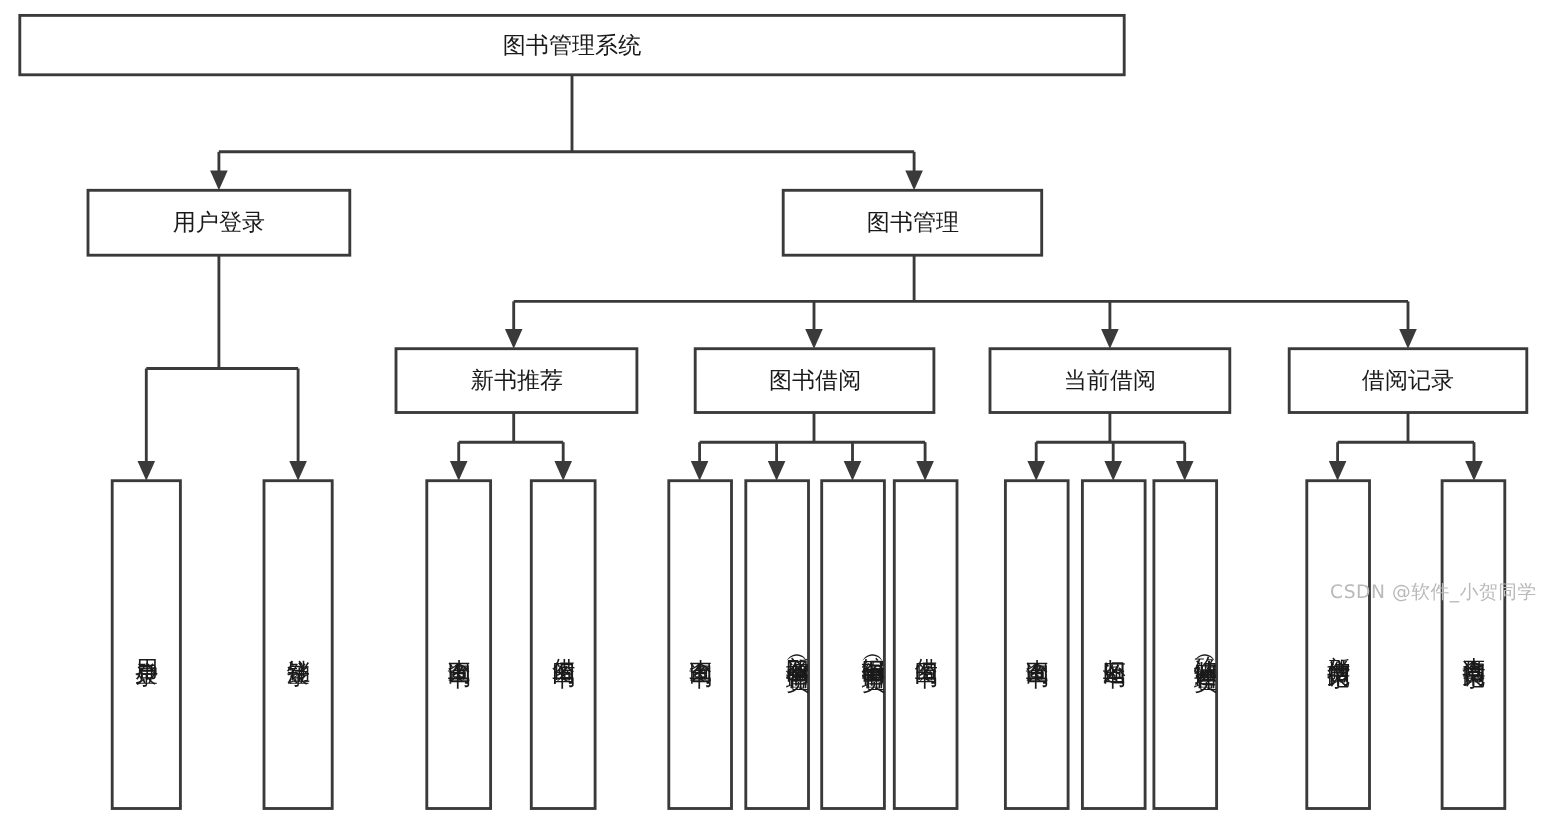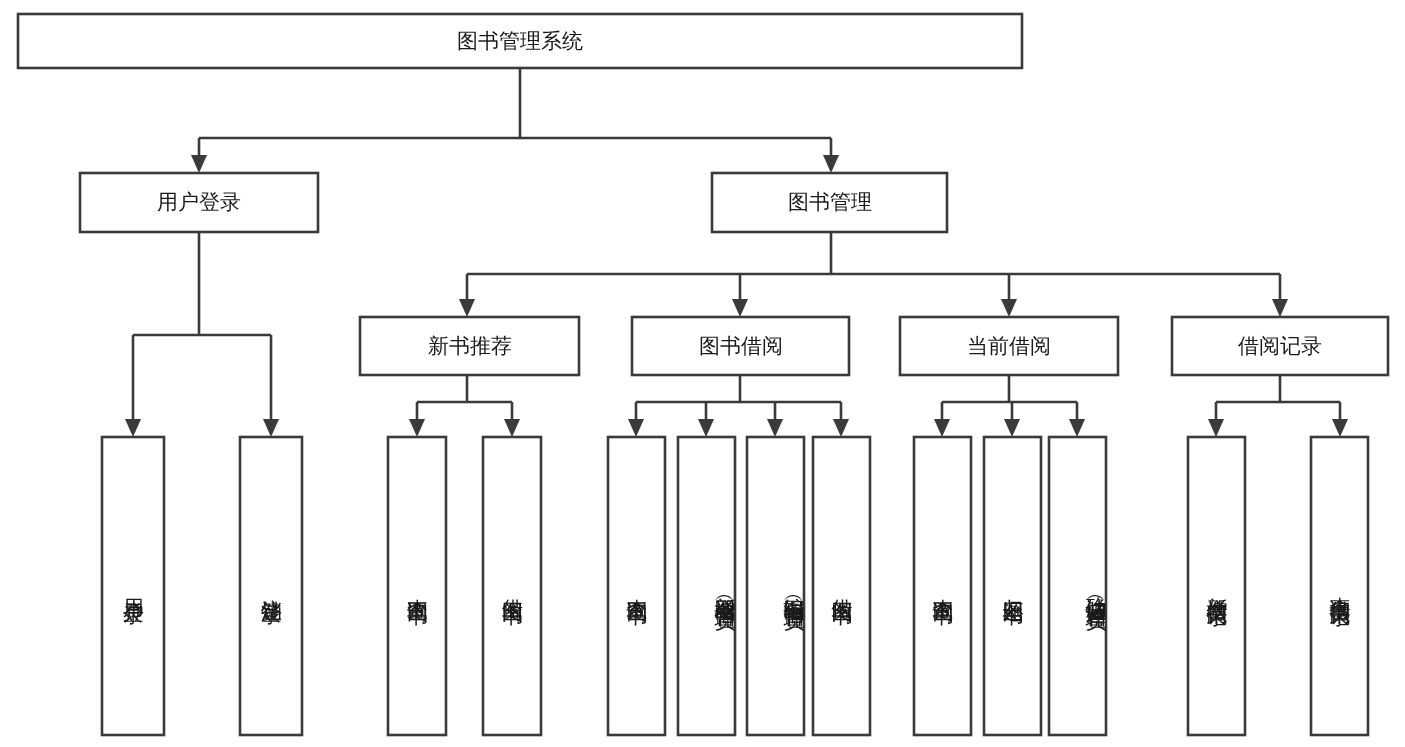--- a/index.html
+++ b/index.html
@@ -209,14 +209,15 @@
   <div class="node-label-v" style="left:914px; top:437px; width:57px; height:298px; display:flex; align-items:center; justify-content:center;">查询图书</div>
 
   <div class="node-label-v" style="left:984px; top:437px; width:57px; height:298px; display:flex; align-items:center; justify-content:center;">归还图书</div>
 
   <div class="node-label-v" style="left:1049px; top:443px; width:57px; height:292px; display:flex; align-items:flex-start; justify-content:center;">确认归还（管理员）</div>
 
   <div class="node-label-v" style="left:1188px; top:437px; width:57px; height:298px; display:flex; align-items:center; justify-content:center;">新增借阅记录</div>
 
   <div class="node-label-v" style="left:1311px; top:437px; width:57px; height:298px; display:flex; align-items:center; justify-content:center;">查询借阅记录</div>
 
+  <div class="watermark">CSDN @软件_小贺同学</div>
 
 </div>
 
 </body></html>

